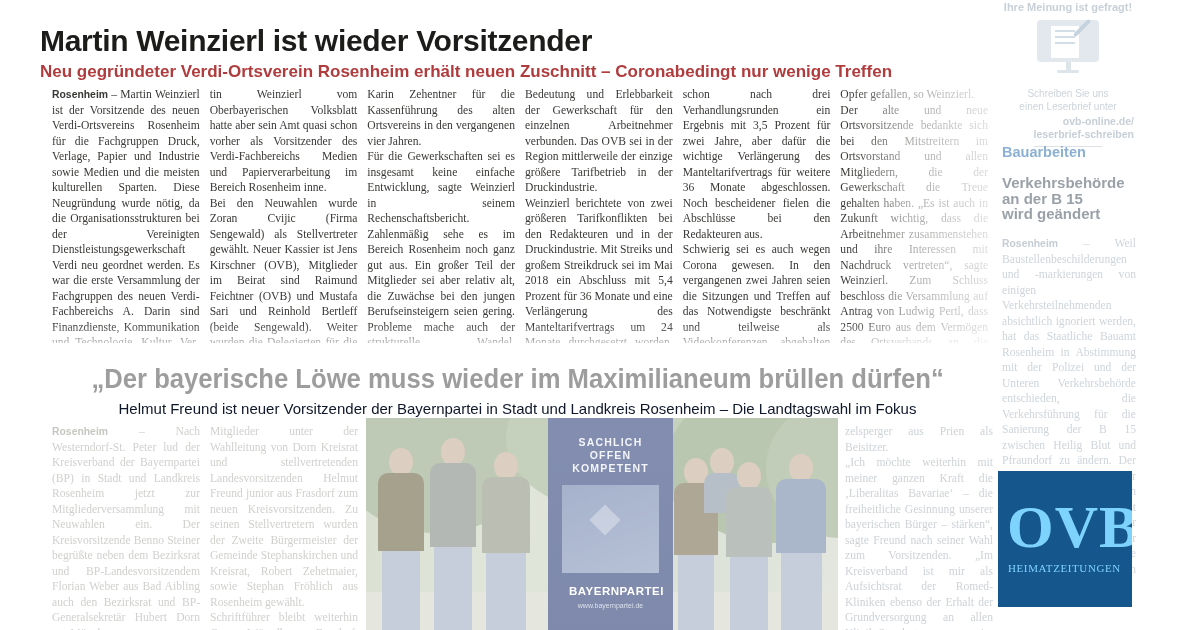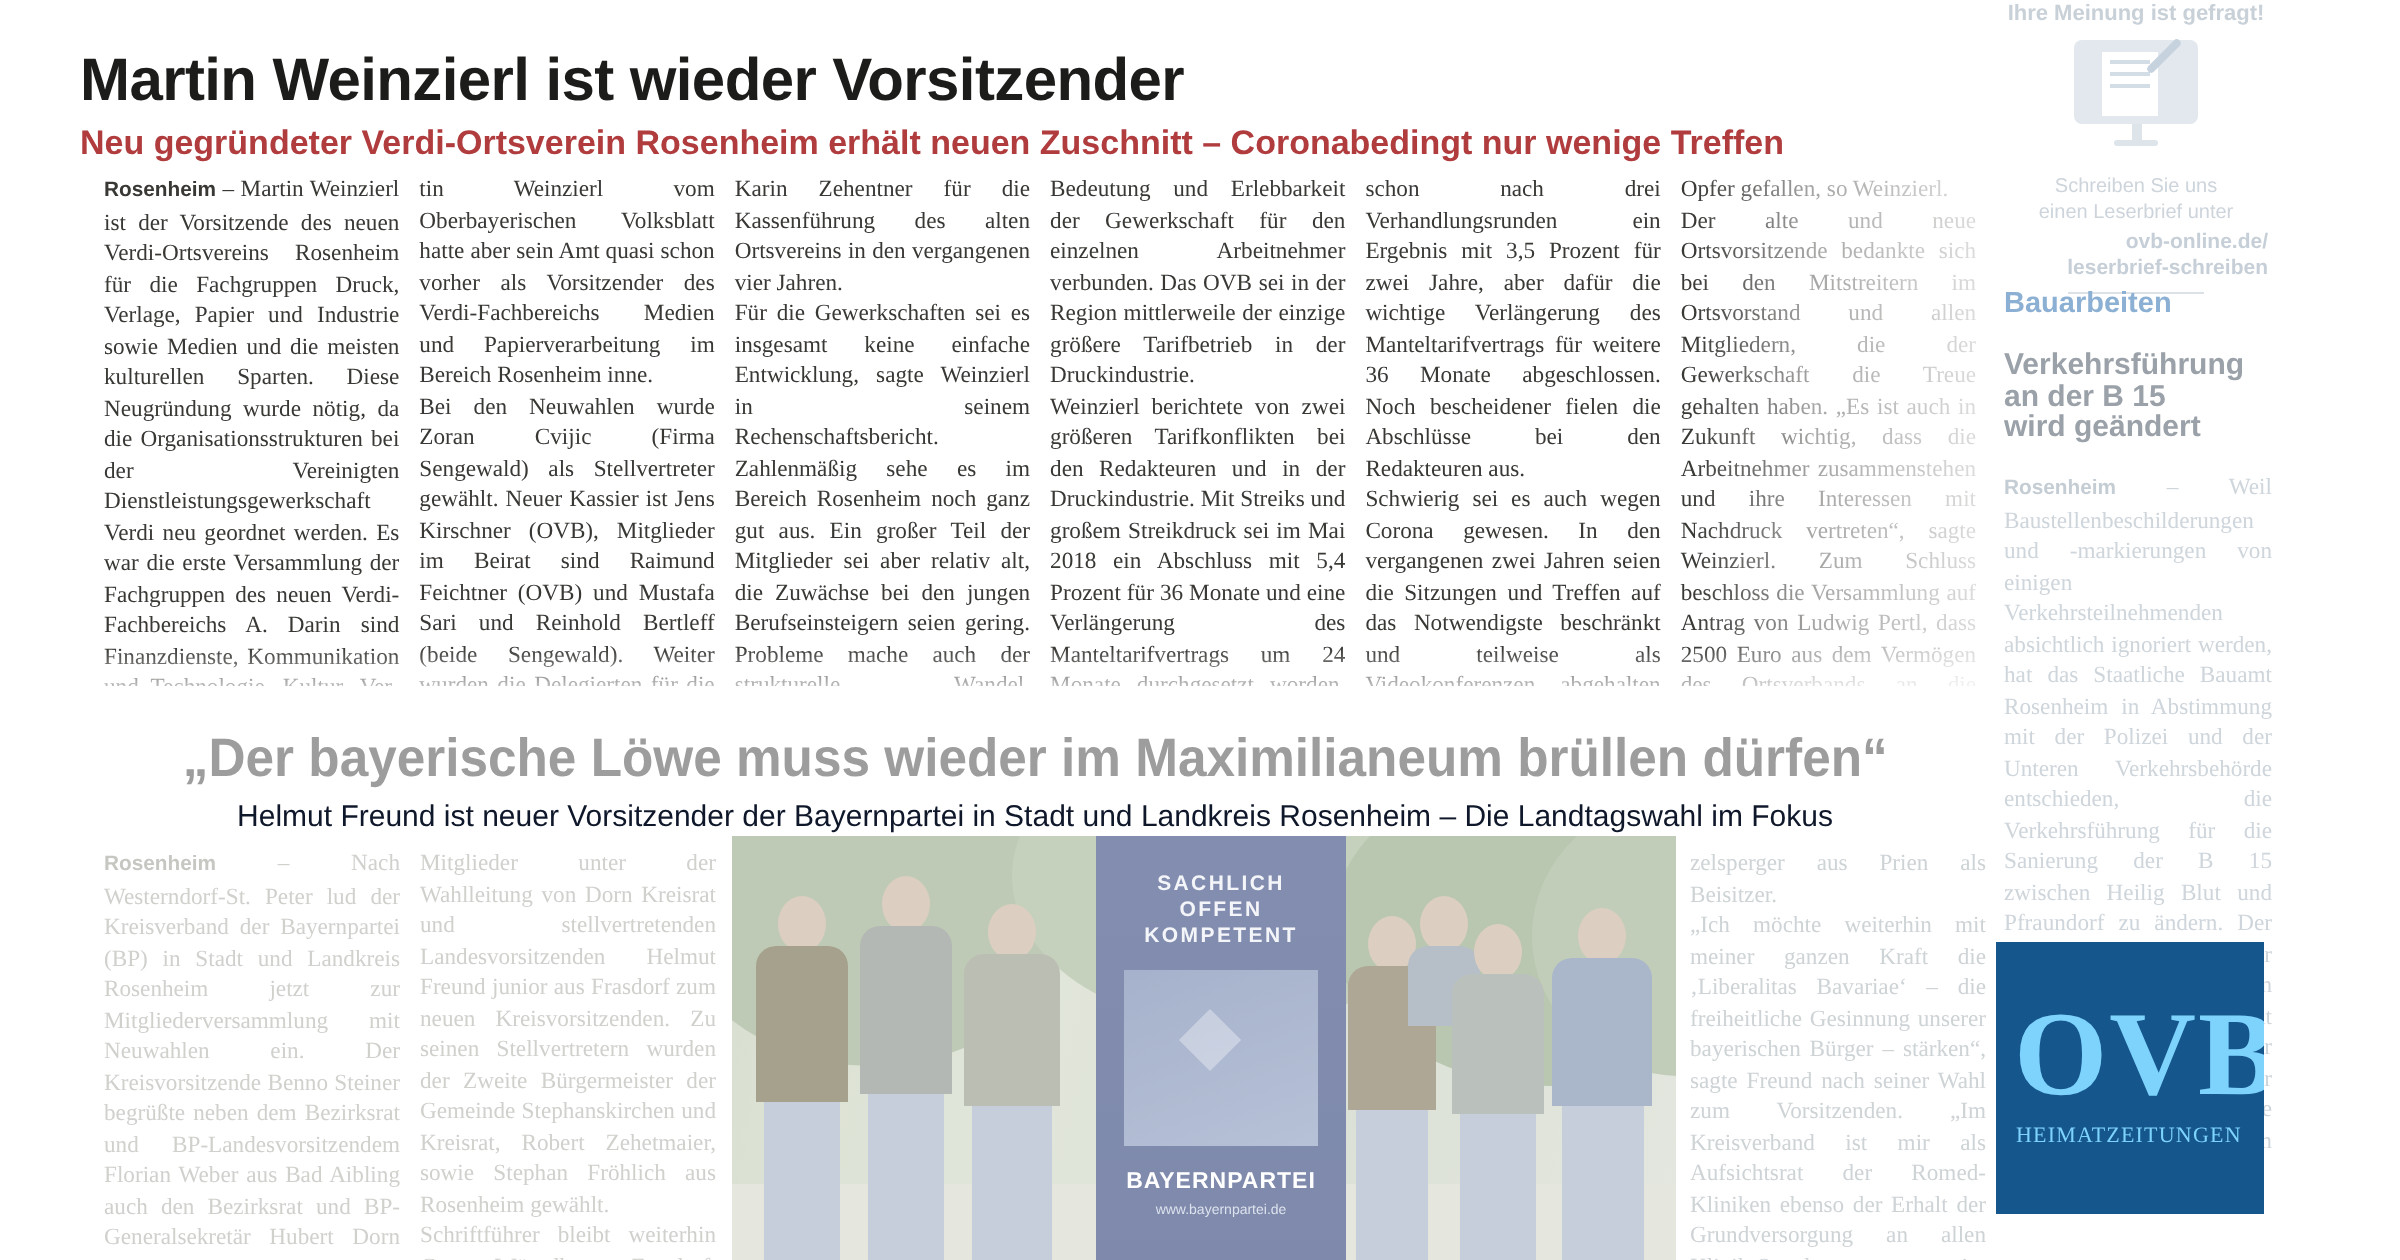--- a/index.html
+++ b/index.html
@@ -46,22 +46,22 @@
   .legs { flex:1; width:82%; background:#a9b7c8; }
   .banner { position:absolute; left:182px; top:0; width:125px; height:212px;
     background:linear-gradient(#46568a,#3f5082); }
   .banner-lines { margin-top:18px; text-align:center; color:#eef1f6;
     font-family:"Liberation Sans",sans-serif; font-weight:bold; font-size:10.5px;
     line-height:13px; letter-spacing:1.2px; }
   .banner-art { margin:10px 14px 0 14px; height:88px; position:relative;
     background:linear-gradient(160deg,#7a8cb2,#93a3c4); }
   .banner-art .rhombus { position:absolute; left:32px; top:24px; width:22px; height:22px;
     background:rgba(255,255,255,0.35); transform:rotate(45deg); }
-  .banner-brand { text-align:center; color:#ffffff; font-family:"Liberation Sans",sans-serif;
-    font-weight:bold; font-size:11.5px; letter-spacing:0.5px; margin-top:12px; }
+  .banner-brand { color:#ffffff; font-family:"Liberation Sans",sans-serif;
+    font-weight:bold; font-size:11.5px; letter-spacing:0.5px; margin-top:12px;padding-left:21px; }
   .banner-url { text-align:center; color:#cdd6e6; font-family:"Liberation Sans",sans-serif;
     font-size:7px; margin-top:5px; }
   .photo-wash { position:absolute; left:0; top:0; width:100%; height:100%;
     background:rgba(255,255,255,0.33); }
 
   
   .sb-head { position:absolute; left:1002px; top:1px; width:132px; text-align:center;
     font-family:"Liberation Sans",sans-serif; font-weight:bold; font-size:11px; color:#c8d0d8; }
   .sb-icon { position:absolute; left:1037px; top:20px; width:62px; height:58px; }
   .monitor { width:62px; height:42px; background:#e2e8ee; border-radius:4px; position:relative; }
@@ -205,21 +205,21 @@
   <div class="sb-line" style="top:88px;">Schreiben Sie uns</div>
   <div class="sb-line" style="top:101px;">einen Leserbrief unter</div>
   <div class="sb-url">
     <div>ovb-online.de/</div>
     <div>leserbrief-schreiben</div>
   </div>
   <div class="sb-divider"></div>
 
   <div class="sb-kicker">Bauarbeiten</div>
   <div class="sb-title">
-    <div>Verkehrsführung</div>
+    <div>Verkehrsbehörde</div>
     <div>an der B 15</div>
     <div>wird geändert</div>
   </div>
   <div class="sb-body"><span class="lead">Rosenheim</span><span> – Weil Baustellenbeschilderungen und -markierungen von einigen Verkehrsteilnehmenden absichtlich ignoriert werden, hat das Staatliche Bauamt Rosenheim in Abstimmung mit der Polizei und der Unteren Verkehrsbehörde entschieden, die Verkehrsführung für die Sanierung der B 15 zwischen Heilig Blut und Pfraundorf zu ändern. Der Verkehr wird während der nächtlichen Bauarbeiten nun aus Sicherheitsgründen nicht einspurig – eine Fahrspur für jede Richtung – an der Baustelle … Autofahrer, die in Richtung Rosenheim unterwegs sind,</span></div>
 
   <div class="logo">
     <div class="logo-text">OVB</div>
     <div class="logo-sub">HEIMATZEITUNGEN</div>
   </div>
 

